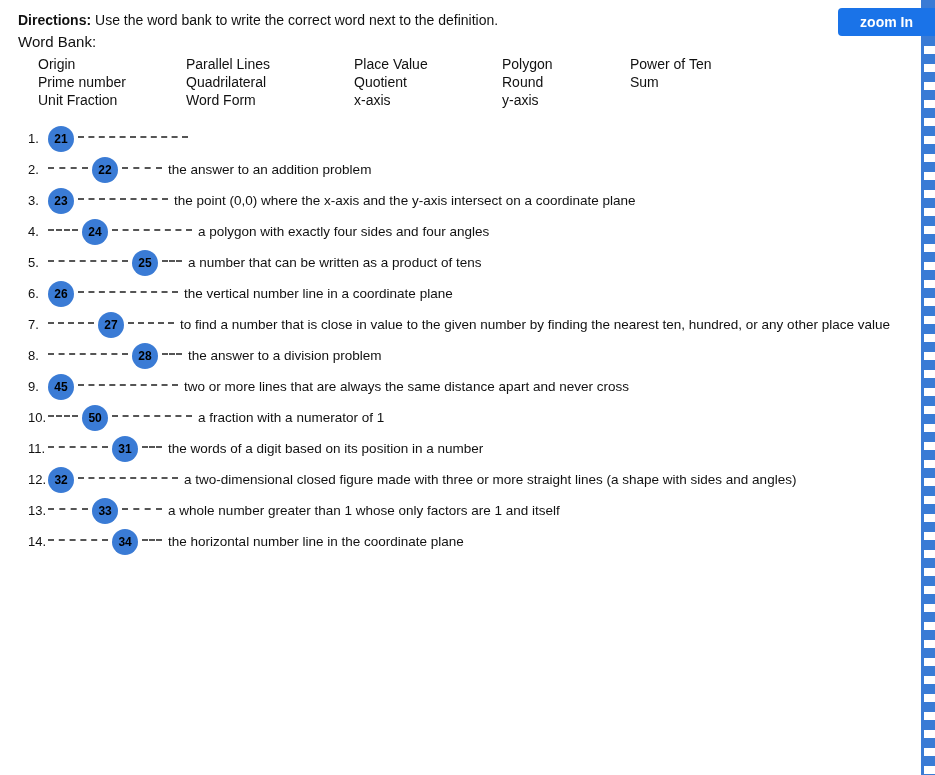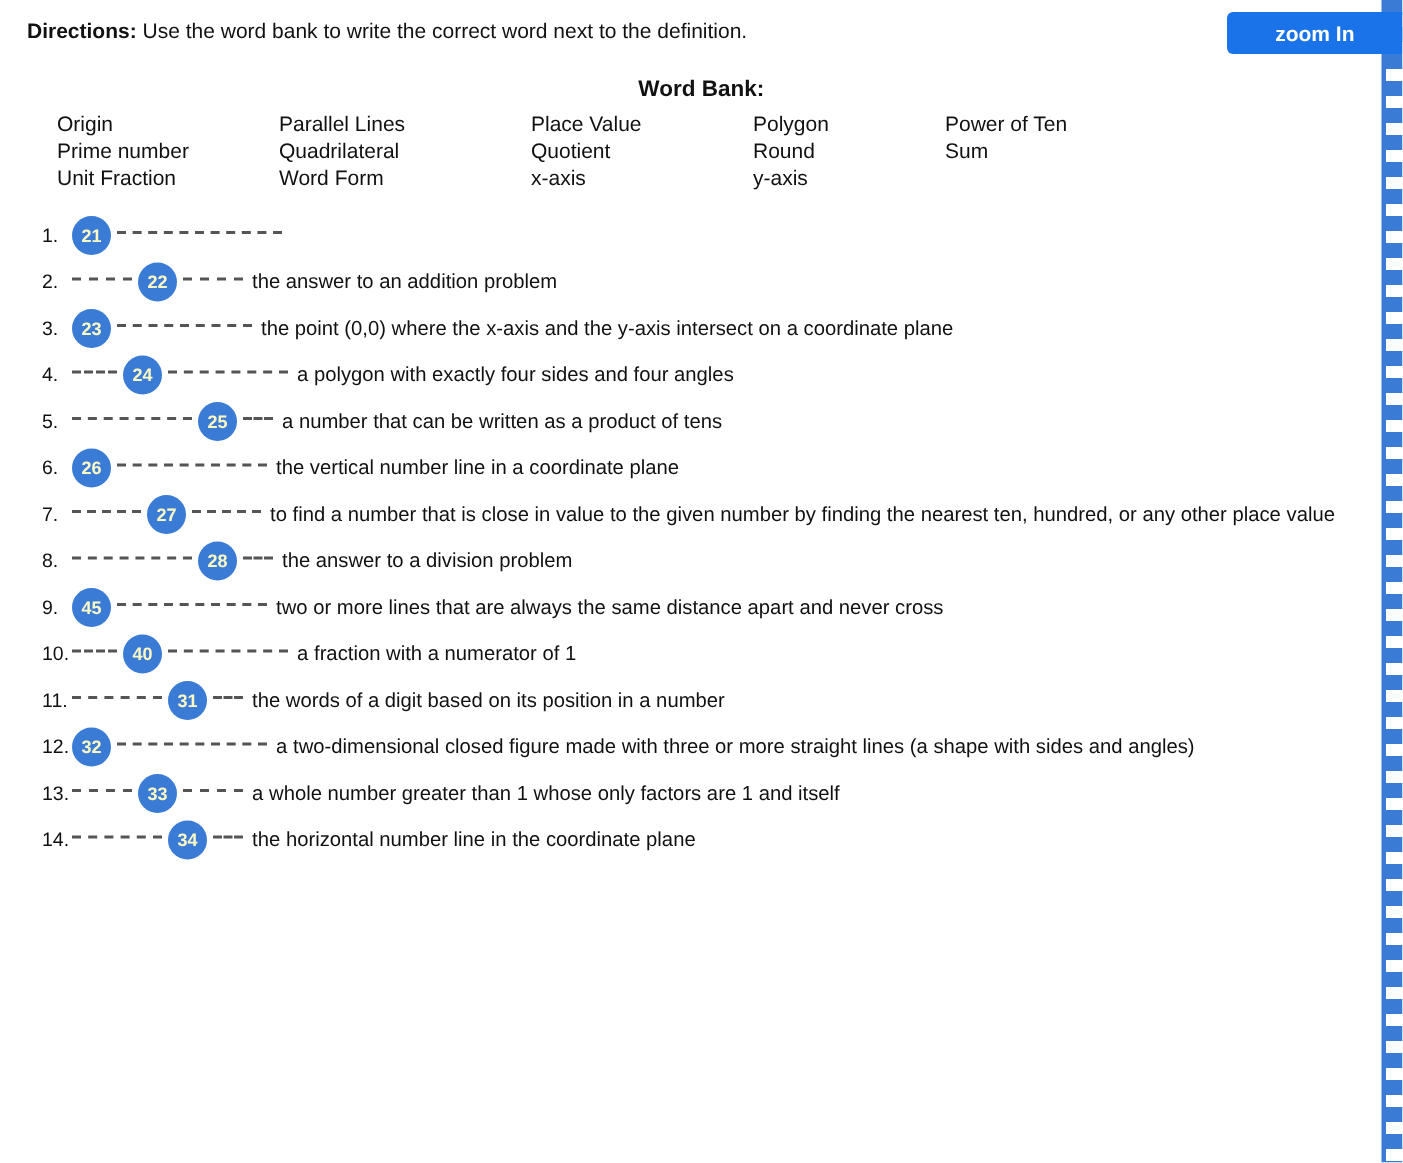--- a/index.html
+++ b/index.html
@@ -16,48 +16,48 @@
 
     
     .zoom-btn {
       position: absolute;
       top: 8px;
       right: 0px;
       background: #1a73e8;
       color: #fff;
       border: none;
       border-radius: 4px 0 0 4px;
-      padding: 6px 32px;
+      padding: 6px 22px;
       font-size: 14px;
       font-weight: bold;
       cursor: pointer;
       z-index: 10;
     }
 
     .main-content {
       padding: 10px 18px 20px 18px;
     }
 
     .directions {
       font-size: 14px;
-      margin-bottom: 20px;
+      margin-bottom: 2px;
       line-height: 1.5;
     }
     .directions strong {
       font-weight: bold;
     }
 
     
     .word-bank-section {
       margin-bottom: 18px;
     }
     .word-bank-title {
       font-size: 15px;
-      font-weight: bold;
-      text-align: center;
+      font-weight: normal;
+      text-align: left;
       margin-bottom: 6px;
     }
     .word-bank-grid {
       display: grid;
       grid-template-columns: 140px 160px 140px 120px 140px;
       grid-template-rows: auto auto auto;
       row-gap: 2px;
       column-gap: 8px;
       font-size: 14px;
       padding-left: 20px;
@@ -93,21 +93,21 @@
       margin: 0 2px;
       vertical-align: middle;
       position: relative;
       top: -2px;
     }
     .circle-badge {
       display: inline-flex;
       align-items: center;
       justify-content: center;
       background: #3a7bd5;
-      color: #fef9c3;
+      color: #000000;
       border-radius: 50%;
       width: 26px;
       height: 26px;
       font-size: 12px;
       font-weight: bold;
       margin: 0 2px;
       flex-shrink: 0;
       vertical-align: middle;
     }
     .item-text {
@@ -251,21 +251,21 @@
         <span class="circle-badge">45</span>
         <span class="dash-line" style="width:100px;"></span>
         <span class="item-text">two or more lines that are always the same distance apart and never cross</span>
       </span>
     </li>
 
     <li class="item-row">
       <span class="item-num">10.</span>
       <span class="item-line">
         <span class="dash-line" style="width:30px;"></span>
-        <span class="circle-badge">40</span>
+        <span class="circle-badge">50</span>
         <span class="dash-line" style="width:80px;"></span>
         <span class="item-text">a fraction with a numerator of 1</span>
       </span>
     </li>
 
     <li class="item-row">
       <span class="item-num">11.</span>
       <span class="item-line">
         <span class="dash-line" style="width:60px;"></span>
         <span class="circle-badge">31</span>

